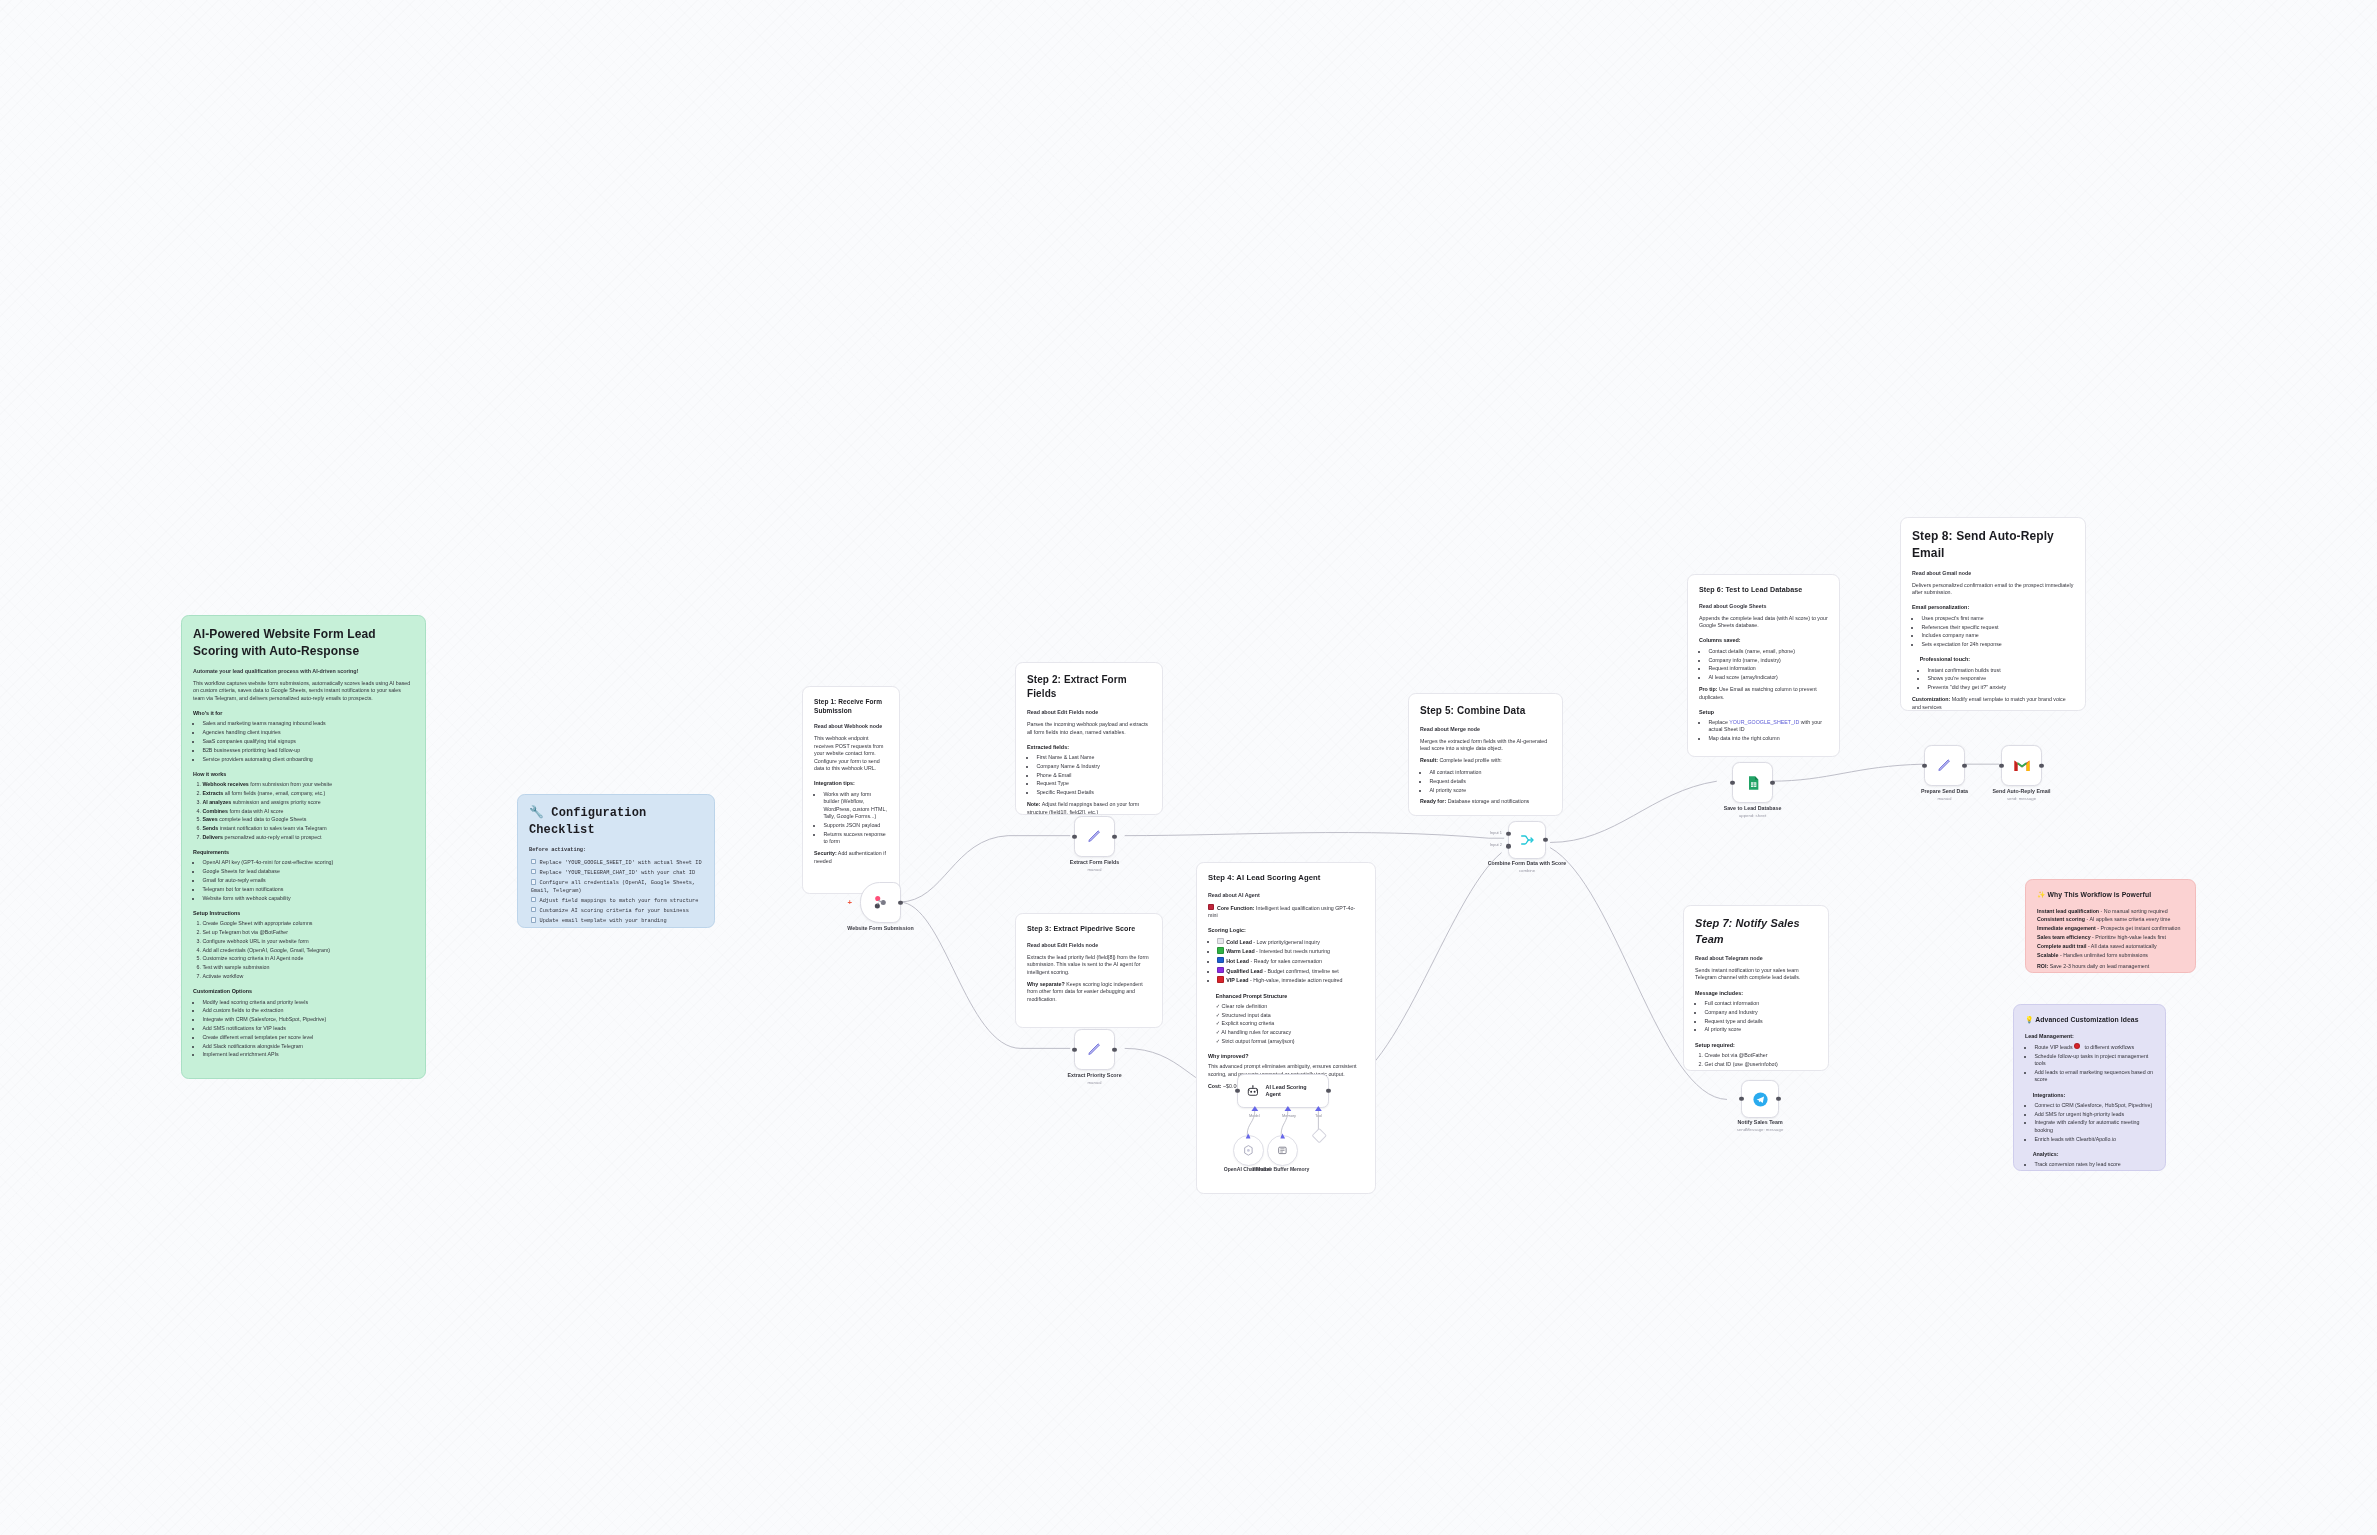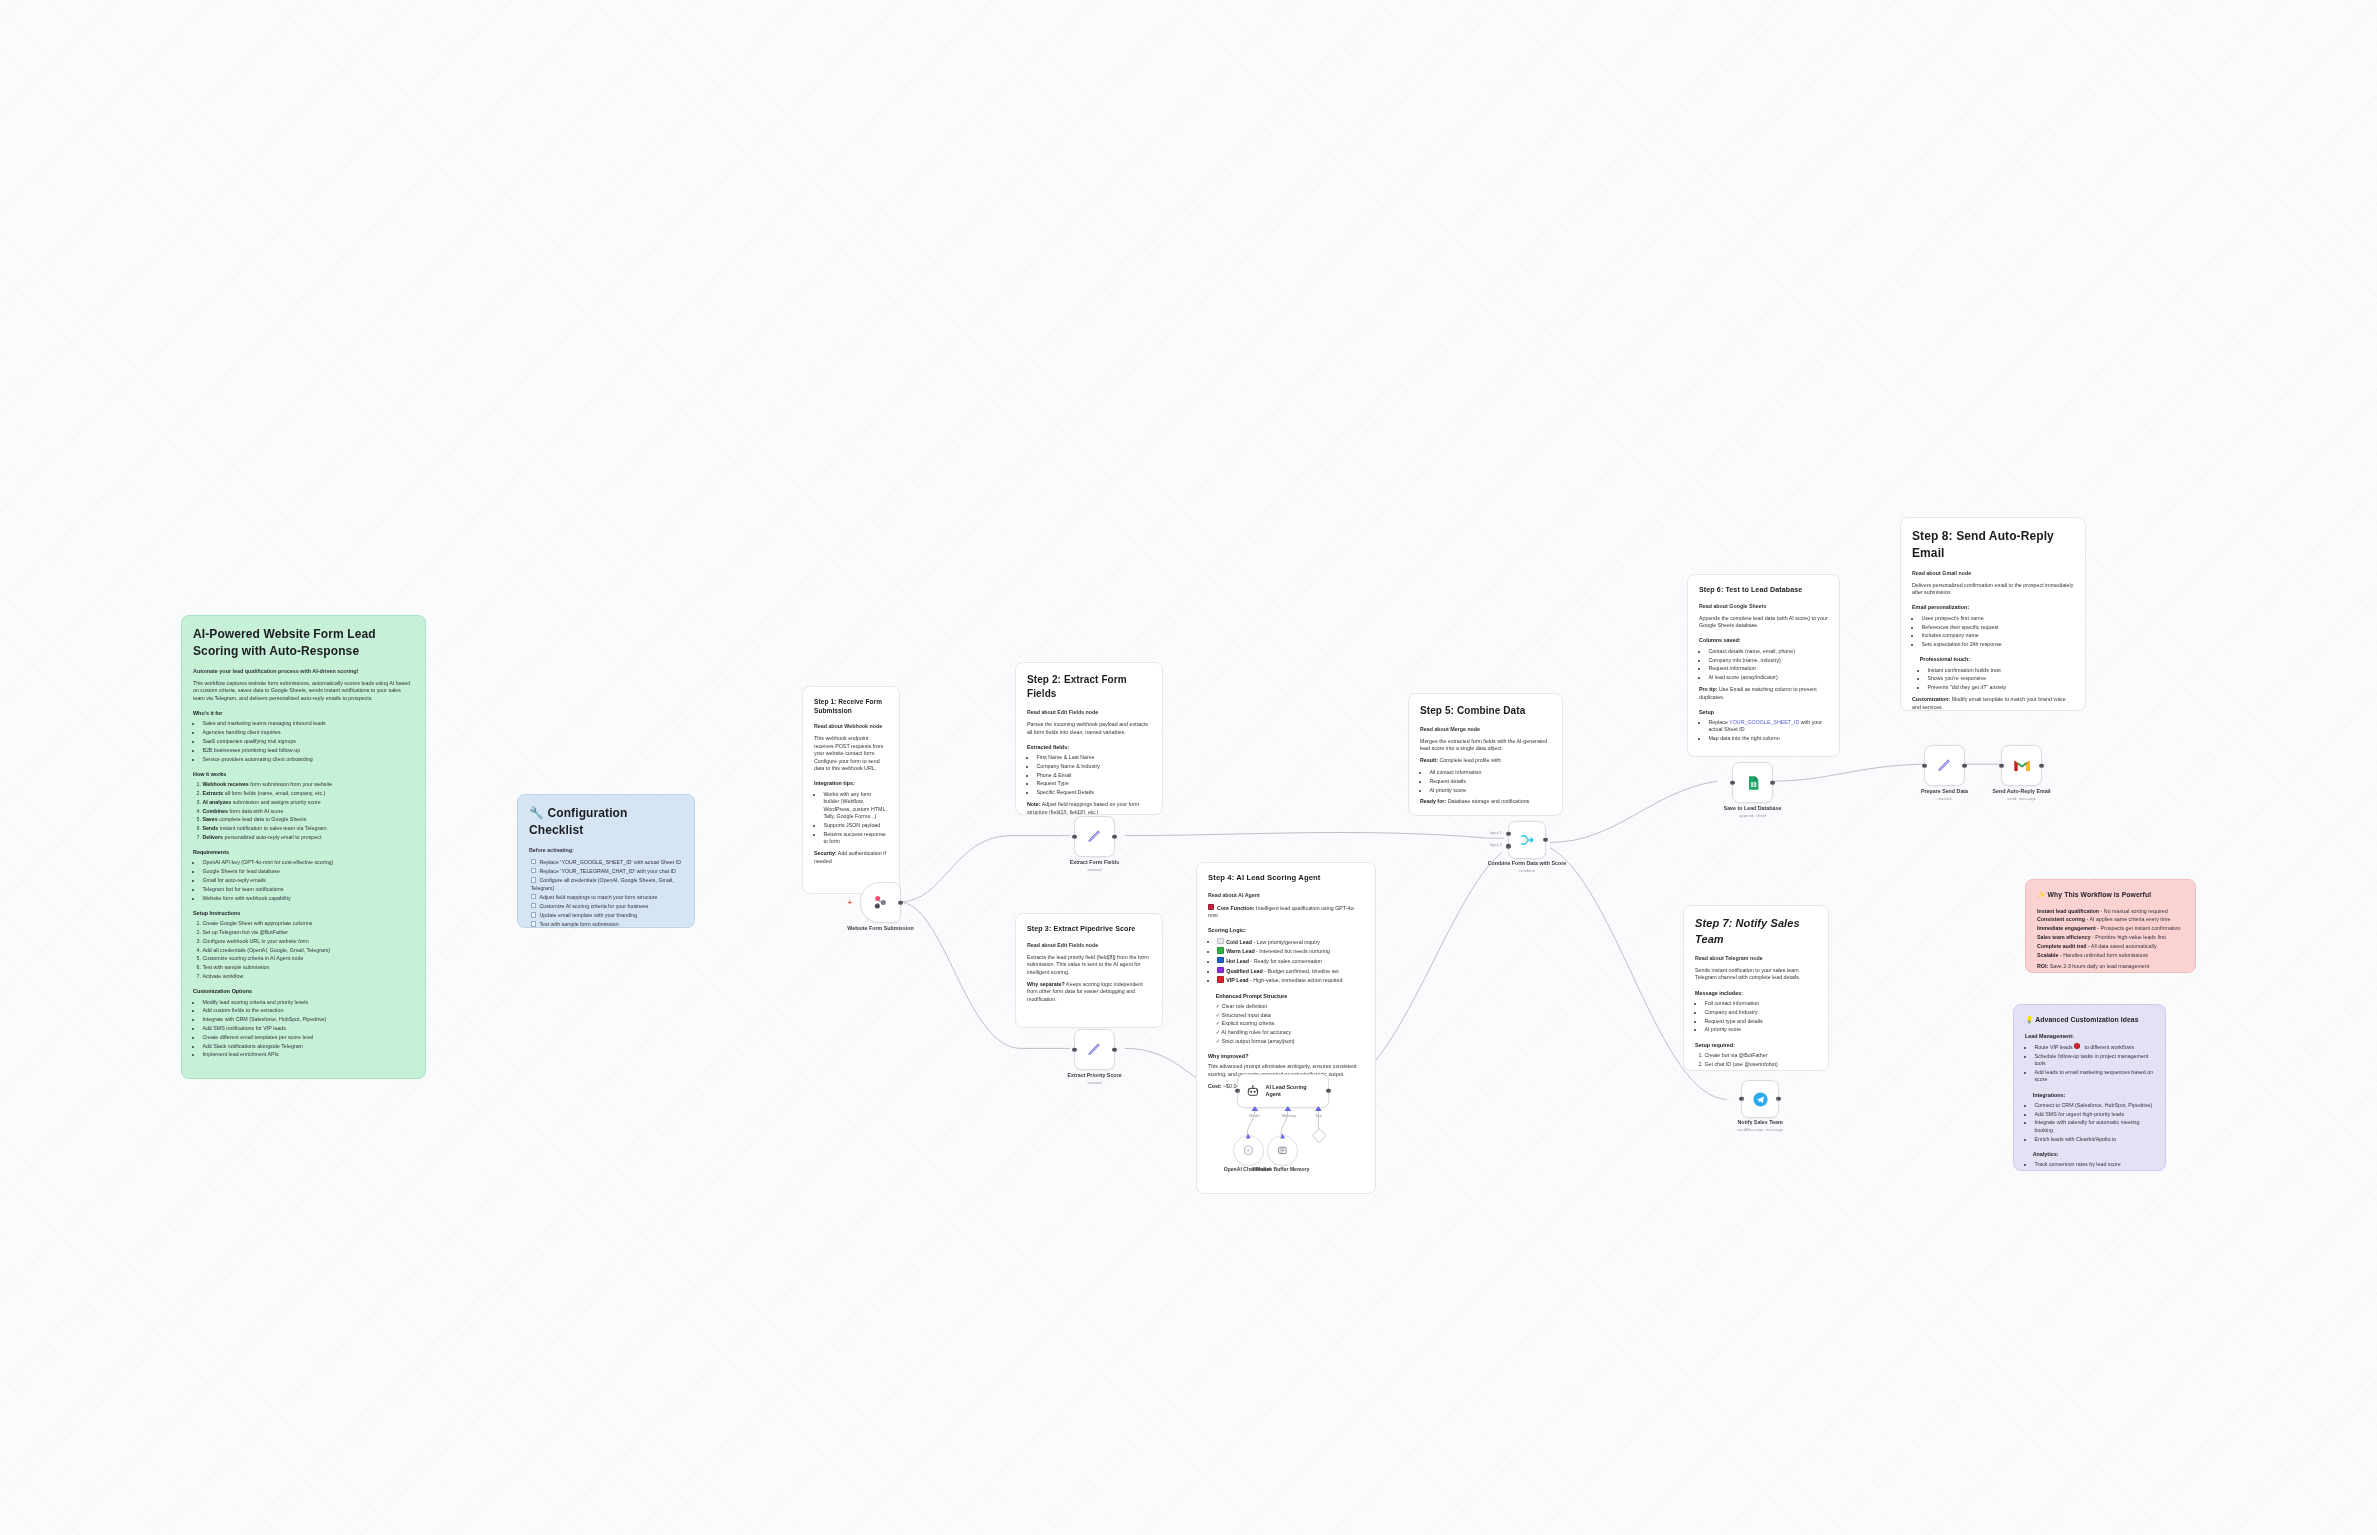--- a/index.html
+++ b/index.html
@@ -157,21 +157,21 @@
         <li>Modify lead scoring criteria and priority levels</li>
         <li>Add custom fields to the extraction</li>
         <li>Integrate with CRM (Salesforce, HubSpot, Pipedrive)</li>
         <li>Add SMS notifications for VIP leads</li>
         <li>Create different email templates per score level</li>
         <li>Add Slack notifications alongside Telegram</li>
         <li>Implement lead enrichment APIs</li>
       </ul>
   </div>
 
-  <div class="note" style="left:517px;top:794px;width:178px;height:134px;background:#d5e5f4;border:0.9px solid #bcd4ea;">
+  <div class="note" style="left:517px;top:794px;width:198px;height:134px;background:#d5e5f4;border:0.9px solid #bcd4ea;font-family:Liberation Mono, monospace;">
     <h2>
       <span>🔧</span>
       <span>Configuration Checklist</span>
     </h2>
     <p style="font-weight:bold;">Before activating:</p>
     <ul id="cfg-items" style="list-style:none;padding-left:1.7px;">
         <li><span style="display: inline-block; width: 3.4px; height: 3.4px; border: 0.9px solid rgb(143, 169, 196); border-radius: 0.9px; margin-right: 3.4px; vertical-align: 0px; background: rgb(238, 244, 251);"></span>Replace 'YOUR_GOOGLE_SHEET_ID' with actual Sheet ID</li>
         <li><span style="display: inline-block; width: 3.4px; height: 3.4px; border: 0.9px solid rgb(143, 169, 196); border-radius: 0.9px; margin-right: 3.4px; vertical-align: 0px; background: rgb(238, 244, 251);"></span>Replace 'YOUR_TELEGRAM_CHAT_ID' with your chat ID</li>
         <li><span style="display: inline-block; width: 3.4px; height: 3.4px; border: 0.9px solid rgb(143, 169, 196); border-radius: 0.9px; margin-right: 3.4px; vertical-align: 0px; background: rgb(238, 244, 251);"></span>Configure all credentials (OpenAI, Google Sheets, Gmail, Telegram)</li>
         <li><span style="display: inline-block; width: 3.4px; height: 3.4px; border: 0.9px solid rgb(143, 169, 196); border-radius: 0.9px; margin-right: 3.4px; vertical-align: 0px; background: rgb(238, 244, 251);"></span>Adjust field mappings to match your form structure</li>

